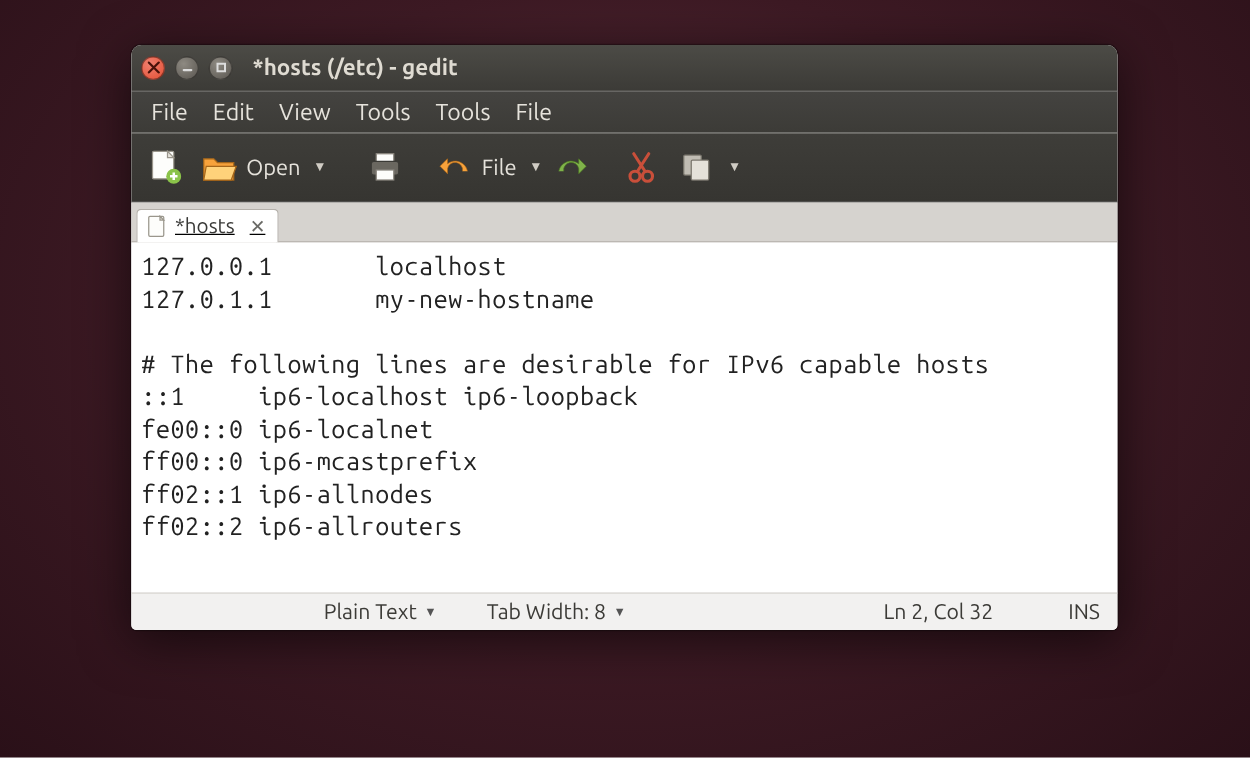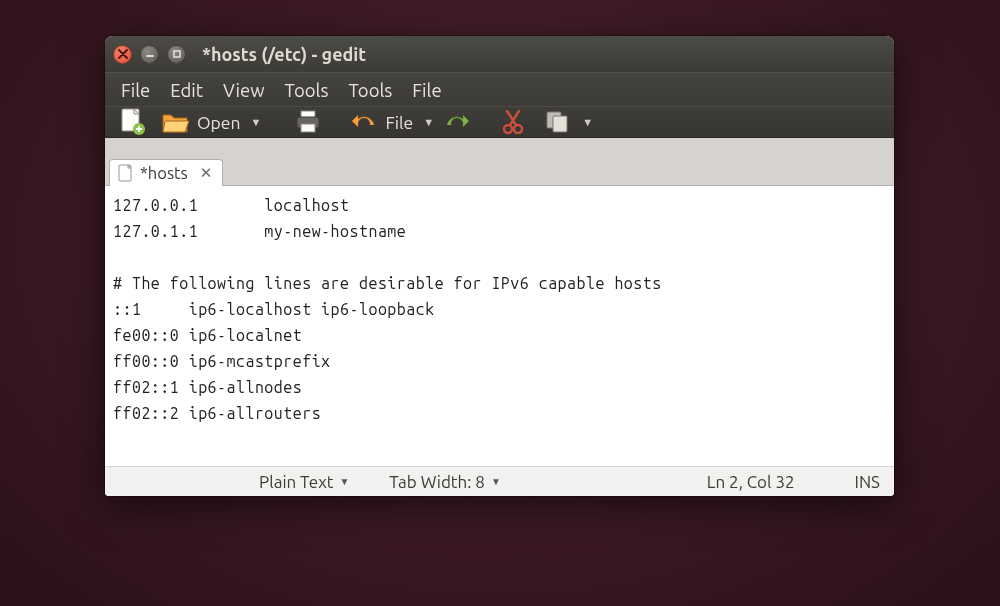--- a/index.html
+++ b/index.html
@@ -55,21 +55,21 @@
     display: flex;
     align-items: center;
     padding: 0 8px;
     gap: 4px;
     color: #e6e3dc;
     font-size: 18.5px;
     border-top: 1px solid #52514d;
   }
   .menubar span { padding: 3px 8px; border-radius: 3px; }
   .toolbar {
-    height: 32px;
+    height: 56px;
     background: linear-gradient(to bottom, #3e3d39, #363531);
     display: flex;
     align-items: center;
     padding: 0 6px;
     gap: 2px;
     color: #e6e3dc;
     font-size: 17.5px;
     border-top: 1px solid #4b4a46;
     border-bottom: 1px solid #2a2926;
   }
@@ -87,47 +87,48 @@
     color: #d0ccc4;
     font-size: 11px;
     padding: 4px 2px;
   }
   .icon-box {
     width: 30px; height: 30px;
     display: inline-flex;
     align-items:center; justify-content:center;
   }
   .tabbar {
-    height: 48px;
+    height: 32px;
     background: #d6d3cf;
     display: flex;
     align-items: flex-end;
     padding: 0 4px;
     border-bottom: 1px solid #b4b0aa;
+    text-decoration: underline;
   }
   .tab {
     background: #fff;
     border: 1px solid #b4b0aa;
     border-bottom: none;
     border-radius: 4px 4px 0 0;
     padding: 4px 10px 4px 8px;
     display: flex;
     align-items: center;
     gap: 6px;
     font-size: 16.5px;
     color: #3a3a38;
     position: relative;
     top: 1px;
   }
   .tab .close-x { color:#6a6a66; font-size:15px; margin-left:6px;}
   .editor {
     background: #fff;
     padding: 6px 8px 30px 8px;
     font-family: "Ubuntu Mono","DejaVu Sans Mono","Liberation Mono",monospace;
-    font-size: 16px;
+    font-size: 20px;
     line-height: 26px;
     color: #222;
     white-space: pre;
     min-height: 280px;
     letter-spacing: 0.5px;
   }
   .statusbar {
     height: 30px;
     background: #f2f1f0;
     border-top: 1px solid #d9d6d1;

